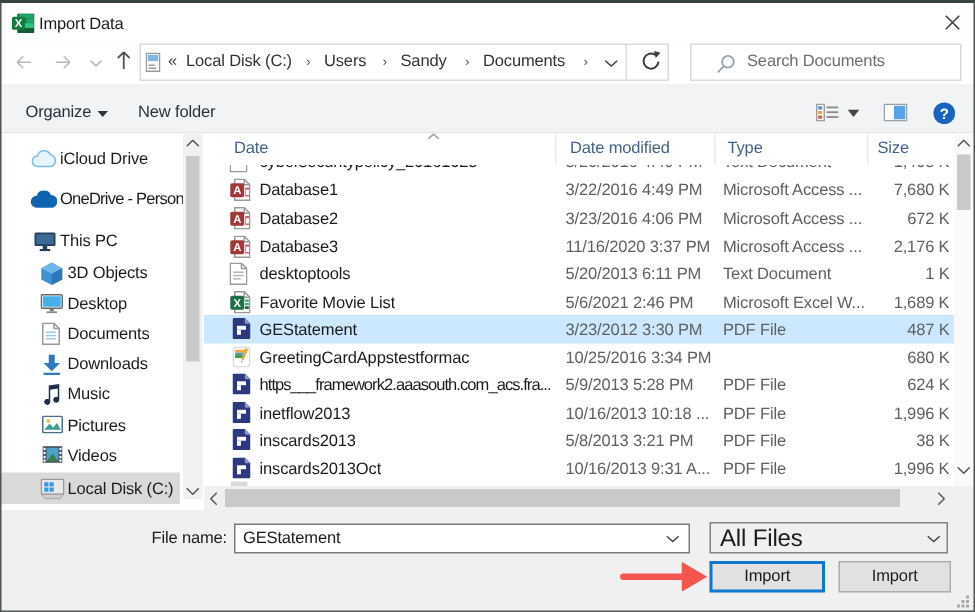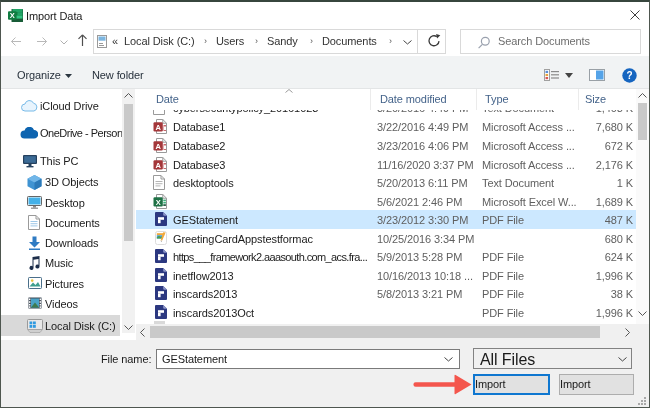--- a/index.html
+++ b/index.html
@@ -33,21 +33,21 @@
 .row .nm{position:absolute;left:37px;top:3px;height:14px;line-height:14px;color:#1b1b1b;white-space:nowrap;max-width:196px;overflow:hidden}
 .row .dt{position:absolute;left:241px;top:3px;height:14px;line-height:14px;color:#5f5f5f;white-space:nowrap}
 .row .tp{position:absolute;left:346px;top:3px;height:14px;line-height:14px;color:#5f5f5f;white-space:nowrap}
 .row .sz{position:absolute;right:3px;top:3px;height:14px;line-height:14px;color:#5f5f5f;white-space:nowrap}
 .row .ic{position:absolute;left:17px;top:2px}
 .sel{background:#cce8ff}
 
 .bottom{position:absolute;left:1px;top:340px;width:648px;height:67px;background:#f0f0f0}
 .fncombo{position:absolute;left:156px;top:349px;width:304px;height:20px;background:#fff;border:1px solid #7a7a7a}
 .ftcombo{position:absolute;left:473px;top:348px;width:159px;height:21px;background:#f0f0f0;border:1px solid #828282}
-.btn{position:absolute;top:374px;height:21px;background:#e1e1e1;font-size:11px;text-align:left;color:#1a1a1a}
+.btn{position:absolute;top:374px;height:21px;background:#e1e1e1;font-size:11px;text-align:center;color:#1a1a1a}
 </style></head>
 <body>
 <div class="frame"></div>
 
 <div class="titlebar">
   <svg class="abs" style="left:7px;top:7px" width="15" height="13" viewBox="0 0 15 13">
     <rect x="3.5" y="0" width="11.5" height="13" rx="0.5" fill="#185c37"></rect>
     <rect x="4.5" y="0" width="10" height="3.2" fill="#21a366"></rect>
     <rect x="4.5" y="3.2" width="10" height="3.2" fill="#107c41"></rect>
     <rect x="4.5" y="6.4" width="10" height="3.2" fill="#33c481"></rect>
@@ -300,20 +300,21 @@
 <div class="row" style="top:191.5px">
   <svg class="ic" width="14" height="15" viewBox="0 0 14 15">
       <path d="M3.5 0.5 H9.8 L13.5 4.2 V14.5 H3.5 Z" fill="#fff" stroke="#9a9a9a"></path>
       <path d="M9.8 0.5 V4.2 H13.5" fill="none" stroke="#9a9a9a"></path>
       <rect x="10.3" y="5.6" width="2.6" height="1.6" fill="#3db07a"></rect>
       <rect x="10.3" y="7.9" width="2.6" height="1.6" fill="#3db07a"></rect>
       <rect x="10.3" y="10.2" width="2.6" height="1.8" fill="#2a5e46"></rect>
       <rect x="0.5" y="3.2" width="9.3" height="9.3" rx="1.2" fill="#1e7145"></rect>
       <text x="5.1" y="10.6" font-size="7.5" font-weight="bold" fill="#fff" text-anchor="middle" font-family="Liberation Sans">X</text>
     </svg>
+  <div class="nm">Favorite Movie List</div>
     <div class="dt">5/6/2021 2:46 PM</div>
     <div class="tp">Microsoft Excel W...</div>
     <div class="sz">1,689 K</div>
 </div>
 <div class="row sel" style="top:210px;height:18.5px">
   <svg class="ic" style="left:19px" width="12" height="14" viewBox="0 0 12 14">
       <path d="M0 1 A1 1 0 0 1 1 0 H8.2 L12 3.8 V13 A1 1 0 0 1 11 14 H1 A1 1 0 0 1 0 13 Z" fill="#2c3880"></path>
       <path d="M8.2 0 L12 3.8 L9.2 3.8 A1 1 0 0 1 8.2 2.8 Z" fill="#8d96c8"></path>
       <rect x="3" y="5.2" width="6" height="2.6" fill="#fff"></rect>
       <rect x="3" y="7.8" width="2.6" height="3.4" fill="#fff"></rect>
@@ -374,20 +375,21 @@
     <div class="sz">38 K</div>
 </div>
 <div class="row" style="top:302.5px">
   <svg class="ic" style="left:19px" width="12" height="14" viewBox="0 0 12 14">
       <path d="M0 1 A1 1 0 0 1 1 0 H8.2 L12 3.8 V13 A1 1 0 0 1 11 14 H1 A1 1 0 0 1 0 13 Z" fill="#2c3880"></path>
       <path d="M8.2 0 L12 3.8 L9.2 3.8 A1 1 0 0 1 8.2 2.8 Z" fill="#8d96c8"></path>
       <rect x="3" y="5.2" width="6" height="2.6" fill="#fff"></rect>
       <rect x="3" y="7.8" width="2.6" height="3.4" fill="#fff"></rect>
     </svg>
   <div class="nm">inscards2013Oct</div>
+    <div class="dt">10/16/2013 9:31 A...</div>
     <div class="tp">PDF File</div>
     <div class="sz">1,996 K</div>
 </div>
 
 <div class="abs" style="left:154px;top:321px;width:11px;height:3px;background:#d9d9d9"></div>
 
 <div class="sbar-v" style="left:636px;top:89px;width:13px;height:235px;background:#fafafa"></div>
 <div class="thumb" style="left:638px;top:103px;width:9px;height:37px"></div>
 <svg class="abs" style="left:638px;top:93px" width="9" height="5" viewBox="0 0 9 5">
     <path d="M0.5 4.5 L4.5 0.5 L8.5 4.5" stroke="#555" stroke-width="1" fill="none"></path>

